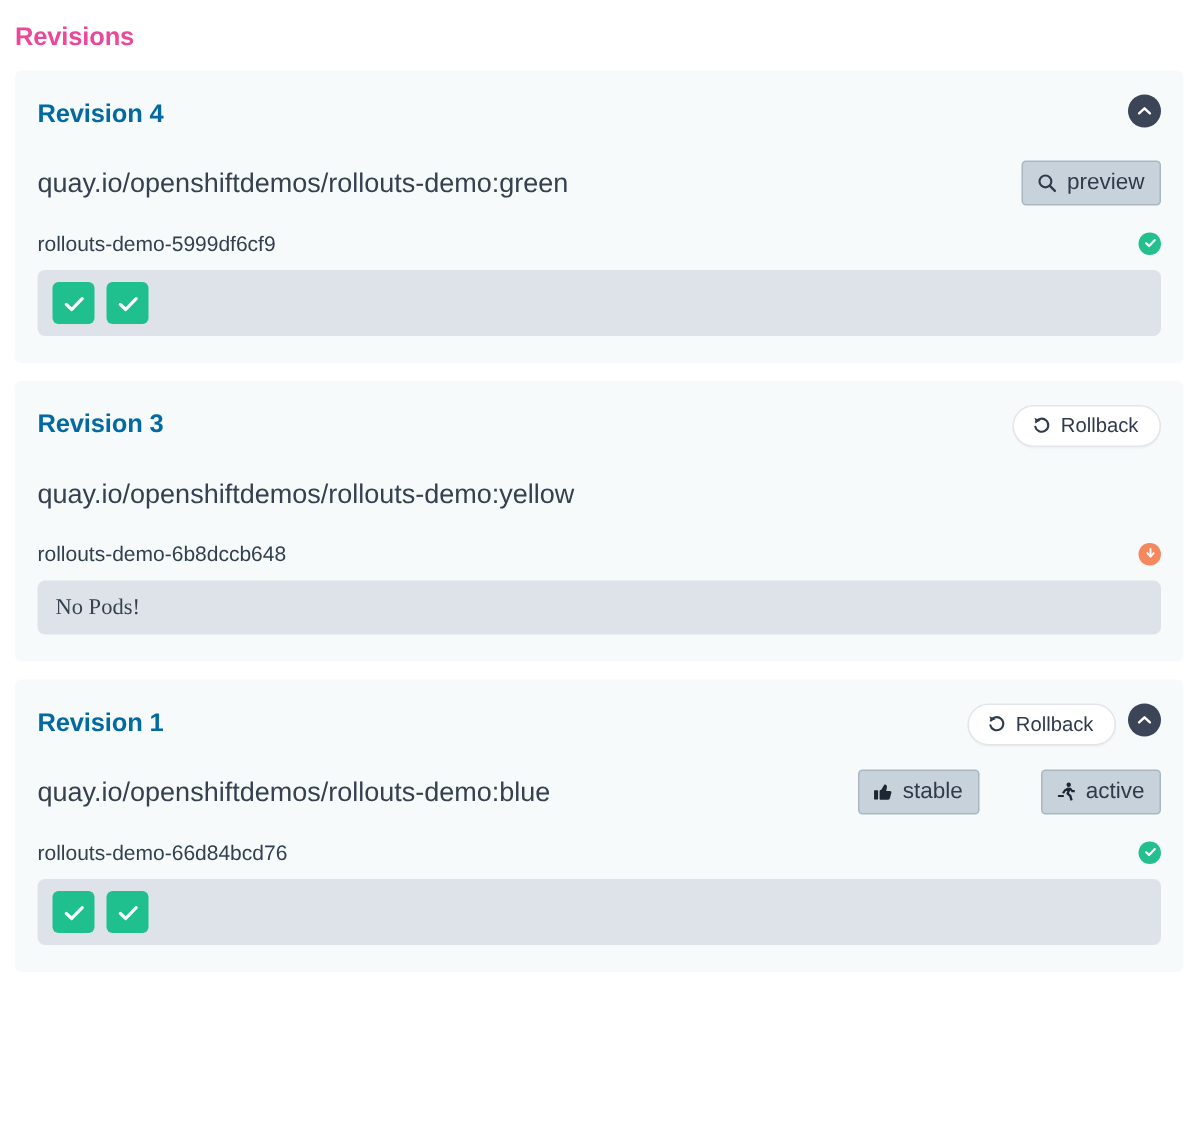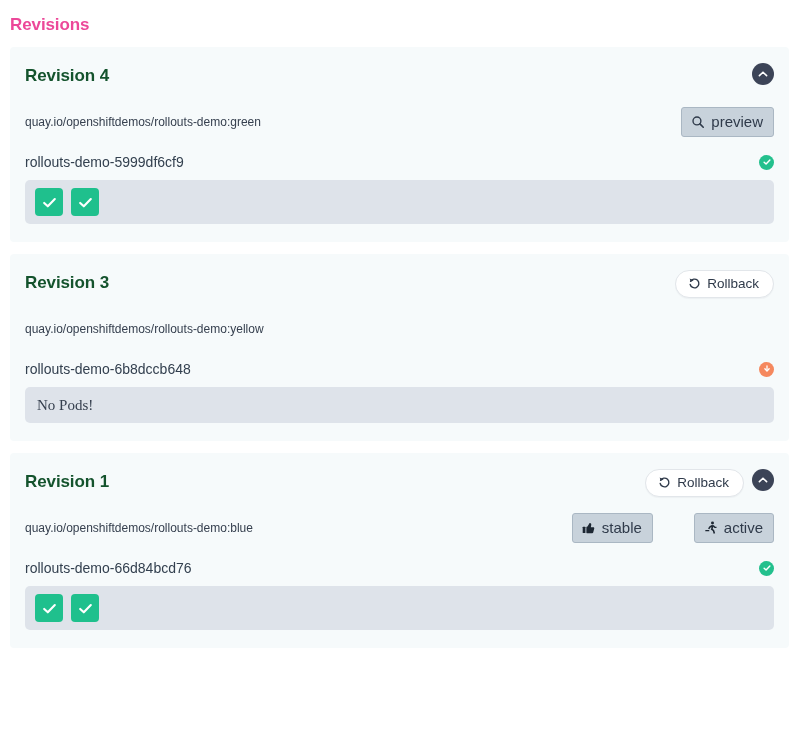--- a/index.html
+++ b/index.html
@@ -46,21 +46,21 @@
   .card-head {
     display: flex;
     align-items: flex-start;
     justify-content: space-between;
     min-height: 28px;
   }
 
   .revision-title {
     font-size: 17px;
     font-weight: bold;
-    color: #14532d;
+    color: #0369a1;
     line-height: 26px;
     letter-spacing: -0.1px;
   }
 
   .head-actions {
     display: flex;
     align-items: flex-start;
     gap: 8px;
     margin-left: 34px;
   }
@@ -98,21 +98,21 @@
 
   
   .image-row {
     display: flex;
     align-items: center;
     justify-content: space-between;
     margin-top: 16px;
     min-height: 30px;
   }
   .image-tag {
-    font-size: 12px;
+    font-size: 18px;
     color: #36404f;
     line-height: 22px;
   }
   .tag-badges {
     display: flex;
     align-items: center;
     gap: 7px;
   }
 
   

